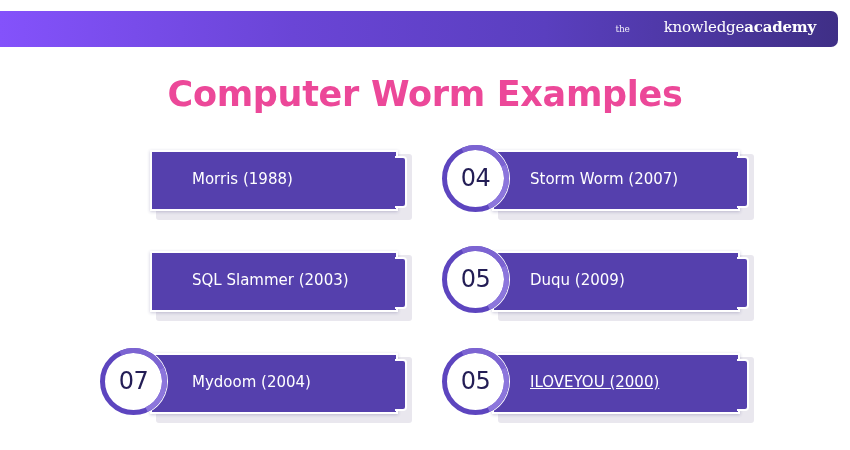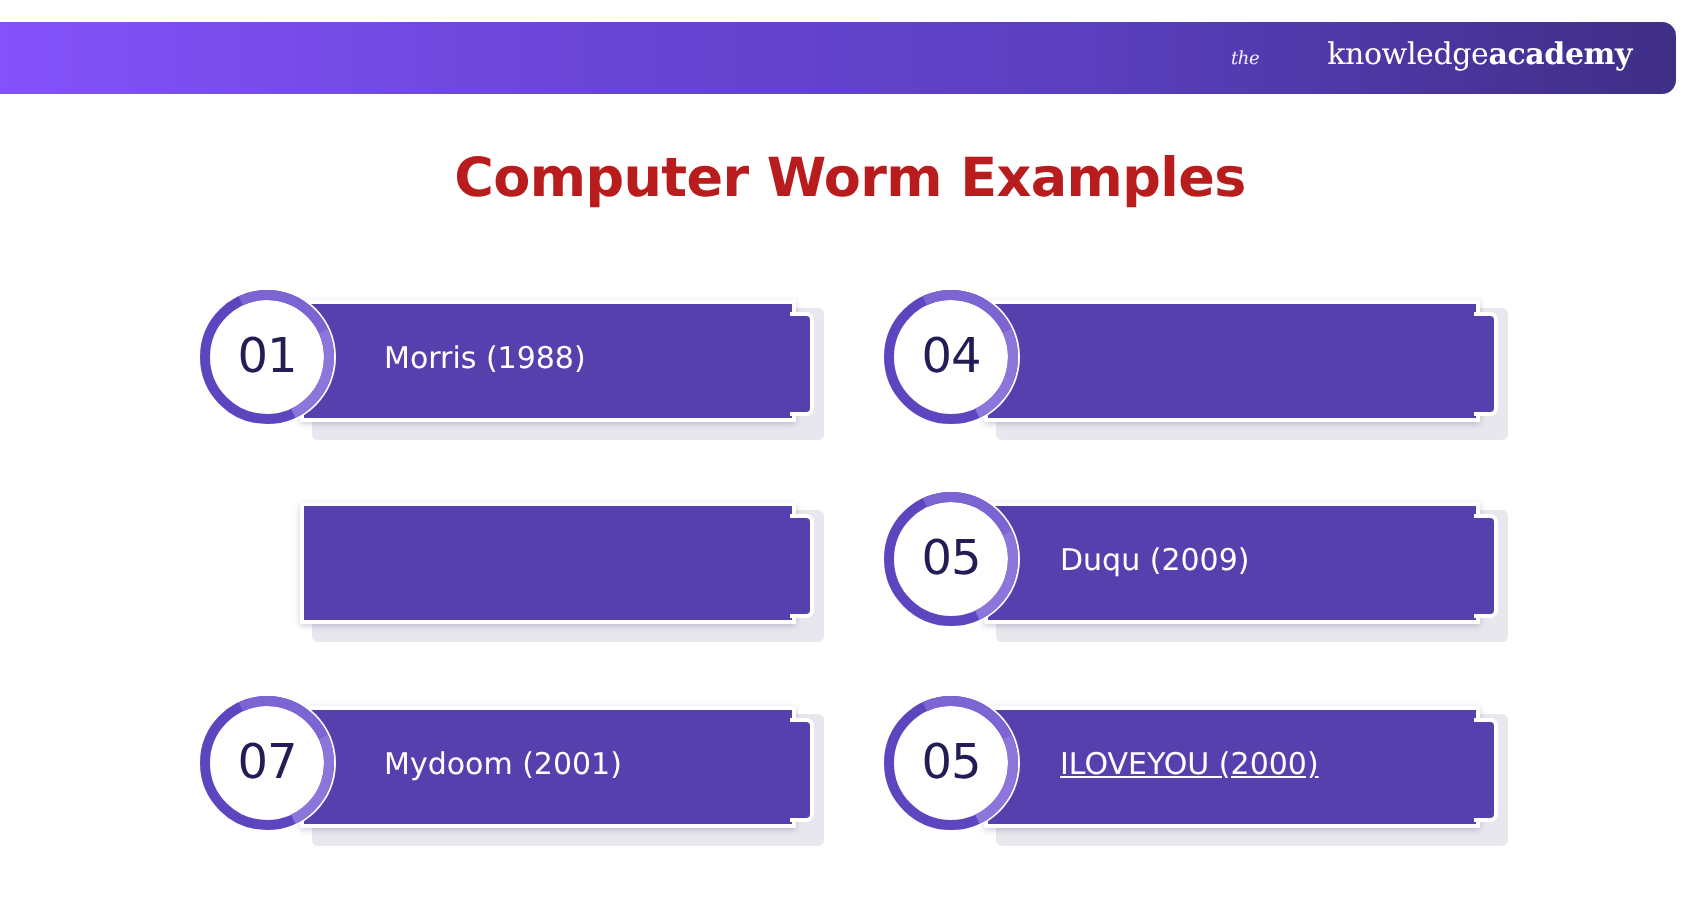--- a/index.html
+++ b/index.html
@@ -9,27 +9,27 @@
     }
     .banner {
       position: absolute; left: 0; top: 11px; width: 838px; height: 36px;
       background: linear-gradient(90deg, #8452fb 0%, #6a45d6 35%, #5a3fbf 65%, #3f2f86 100%);
       border-radius: 0 7px 7px 0;
     }
     .brand {
       position: absolute; right: 22px; top: 7px; color: #ffffff;
       font-family: "DejaVu Serif", serif; font-size: 15px; letter-spacing: -0.2px; white-space: nowrap;
     }
-    .brand .the { font-style: italic; font-size: 9px; opacity: 0.9; }
+    .brand .the { font-size: 9px; opacity: 0.9; }
     .brand .kn { font-weight: normal; margin-left: 34px; }
     .brand .ac { font-weight: bold; }
     .title {
       position: absolute; left: 0; top: 74px; width: 850px; text-align: center;
-      font-family: "DejaVu Sans", sans-serif; font-weight: bold; font-size: 27px;
-      color: #b91c1c; letter-spacing: -0.3px;
+      font-family: "DejaVu Sans", sans-serif; font-weight: bold; font-size: 35px;
+      color: #ec4899; letter-spacing: -0.3px;
     }
     .card { position: absolute; width: 320px; height: 72px; }
     .bar-shadow {
       position: absolute; left: 56px; top: 6px; width: 256px; height: 66px;
       background: #e9e7ee; border-radius: 3px;
     }
     .bar {
       position: absolute; left: 50px; top: 2px; width: 248px; height: 61px;
       background: #5540ad; border: 2px solid #ffffff; box-shadow: 0 1px 3px rgba(60,50,120,0.25);
       box-sizing: border-box;
@@ -67,45 +67,44 @@
   </div>
 </div>
 
 <div class="title">Computer Worm Examples</div>
 
 <div class="card" style="left:100px; top:148px;">
   <div class="bar-shadow"></div>
   <div class="bar"></div>
   <div class="tab"></div>
   <div class="label">Morris (1988)</div>
-  <div class="circle">
-      <div class="num">01</div>
-    </div>
 </div>
 
 <div class="card" style="left:100px; top:249px;">
   <div class="bar-shadow"></div>
   <div class="bar"></div>
   <div class="tab"></div>
+  <div class="label">SQL Slammer (2003)</div>
 </div>
 
 <div class="card" style="left:100px; top:351px;">
   <div class="bar-shadow"></div>
   <div class="bar"></div>
   <div class="tab"></div>
-  <div class="label">Mydoom (2001)</div>
+  <div class="label">Mydoom (2004)</div>
   <div class="circle">
       <div class="num">07</div>
     </div>
 </div>
 
 <div class="card" style="left:442px; top:148px;">
   <div class="bar-shadow"></div>
   <div class="bar"></div>
   <div class="tab"></div>
+  <div class="label" style="left:88px;">Storm Worm (2007)</div>
   <div class="circle">
       <div class="num">04</div>
     </div>
 </div>
 
 <div class="card" style="left:442px; top:249px;">
   <div class="bar-shadow"></div>
   <div class="bar"></div>
   <div class="tab"></div>
   <div class="label" style="left:88px;">Duqu (2009)</div>

